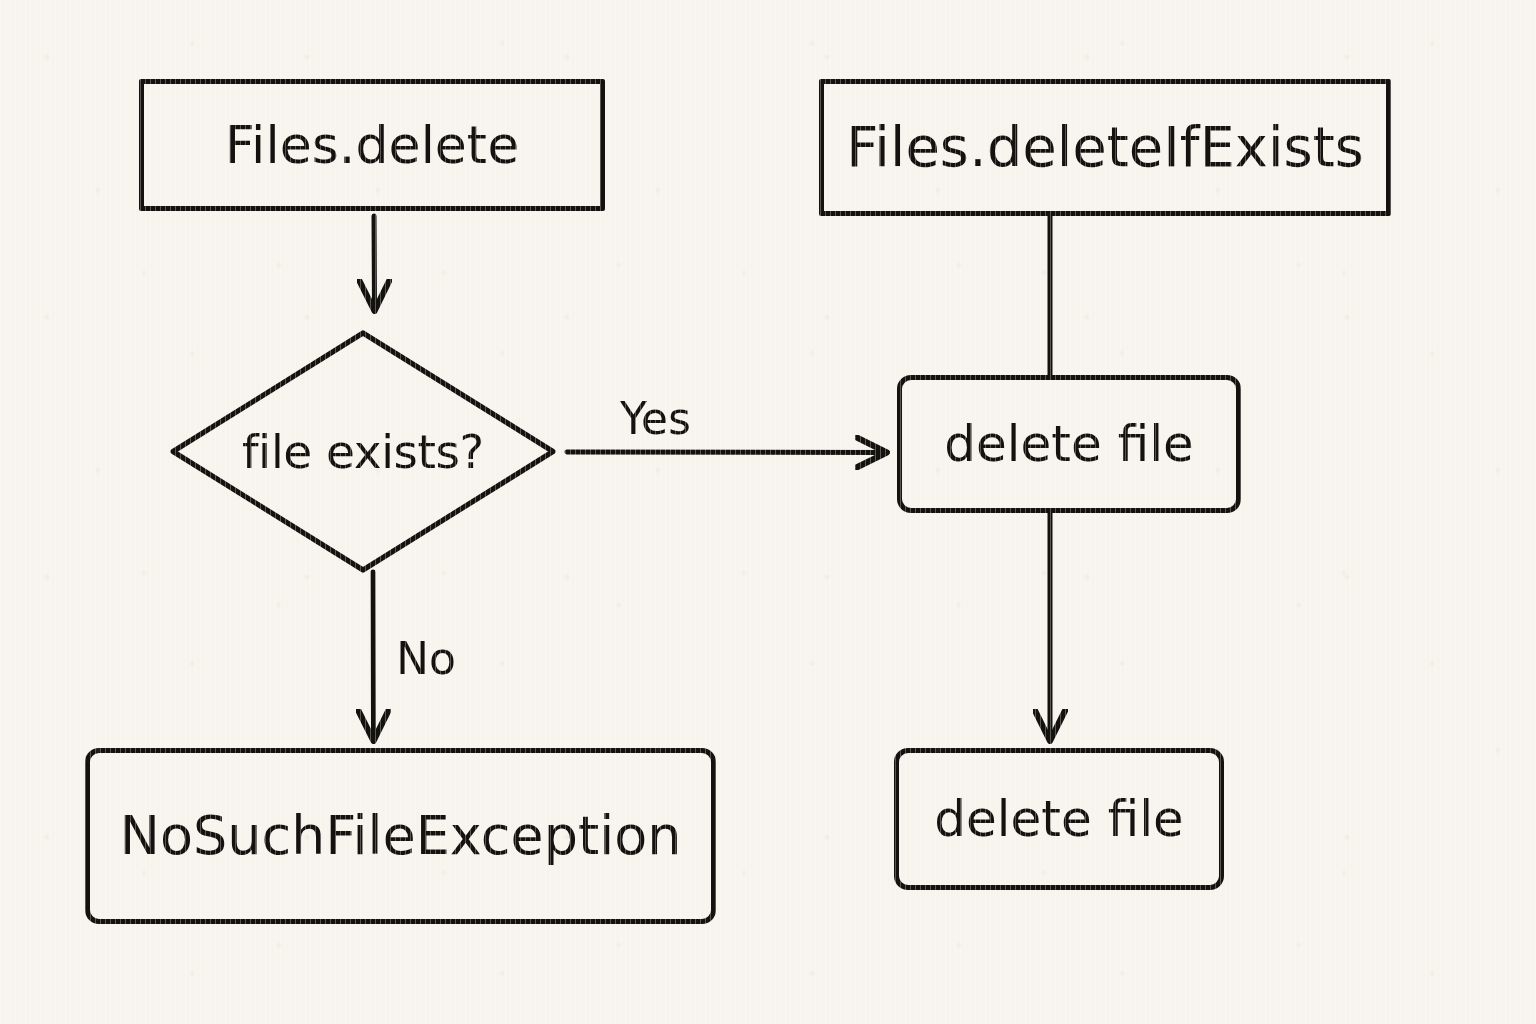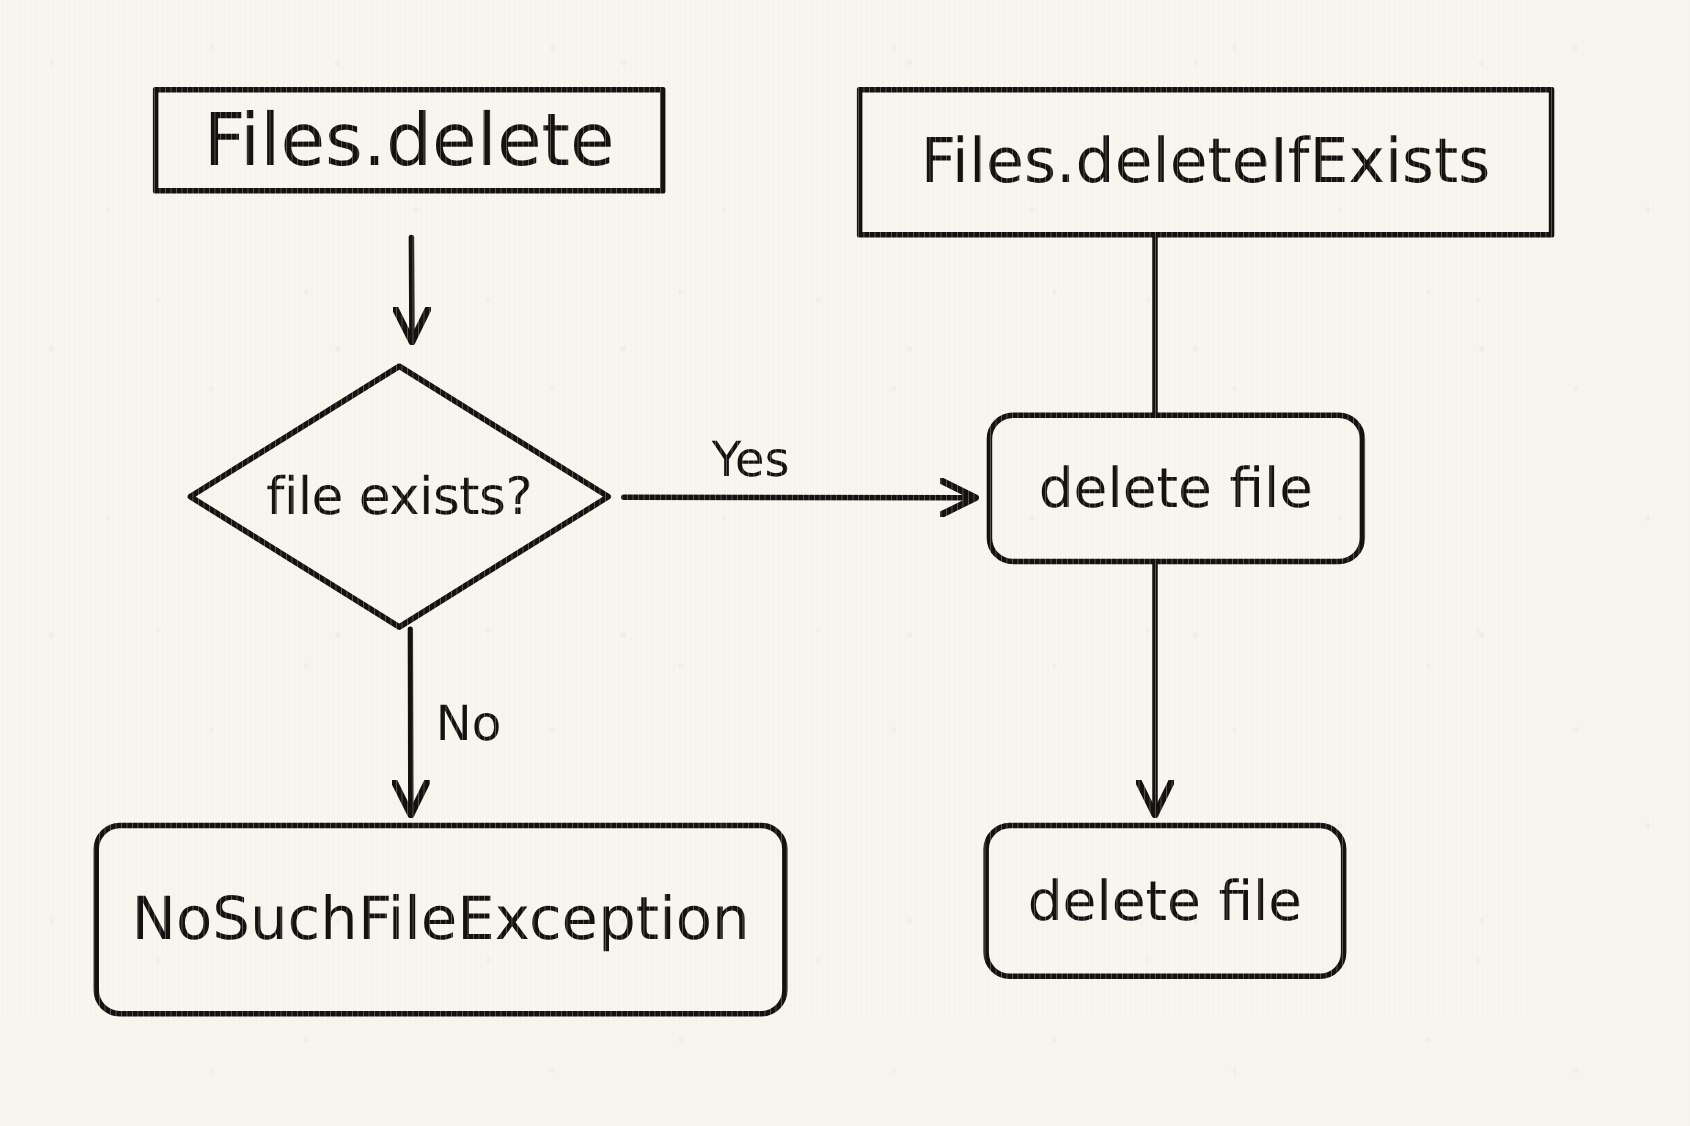--- a/index.html
+++ b/index.html
@@ -43,28 +43,28 @@
     background: #f7f4ed;
     border: 5px solid #14120f;
     display: flex;
     align-items: center;
     justify-content: center;
     color: #14120f;
     text-align: center;
     line-height: 1.05;
   }
   .node.rect       { border-radius: 2px; }
-  .node.rounded    { border-radius: 24px; text-align: right; }
+  .node.rounded    { border-radius: 14px; text-align: right; }
 
   #node-files-delete {
-    left: 139px; top: 79px; width: 466px; height: 97px;
-    font-size: 66px;
+    left: 139px; top: 79px; width: 466px; height: 132px;
+    font-size: 52px;
   }
   #node-files-delete-if-exists {
-    left: 779px; top: 79px; width: 634px; height: 137px;
+    left: 819px; top: 79px; width: 572px; height: 137px;
     font-size: 56px;
   }
   #node-delete-file-conditional {
     left: 897px; top: 375px; width: 344px; height: 138px;
     font-size: 50px;
   }
   #node-no-such-file-exception {
     left: 85px; top: 748px; width: 631px; height: 176px;
     font-size: 54px;
   }
@@ -96,21 +96,21 @@
     letter-spacing: -0.5px;
   }
 
   .edge-label {
     position: absolute;
     color: #14120f;
     font-size: 44px;
     line-height: 1;
     white-space: nowrap;
   }
-  #edge-label-yes { left: 647px; top: 397px; text-align: center; }
+  #edge-label-yes { left: 620px; top: 397px; text-align: center; }
   #edge-label-no  { left: 396px; top: 637px; }
 </style>
 </head>
 <body>
 
 <div id="canvas">
 
   <svg id="edges" viewBox="0 0 1536 1024" xmlns="http://www.w3.org/2000/svg">
     <defs>
       <marker id="arrowhead" viewBox="0 0 12 12" refX="10" refY="6" markerWidth="7" markerHeight="7" orient="auto-start-reverse">

